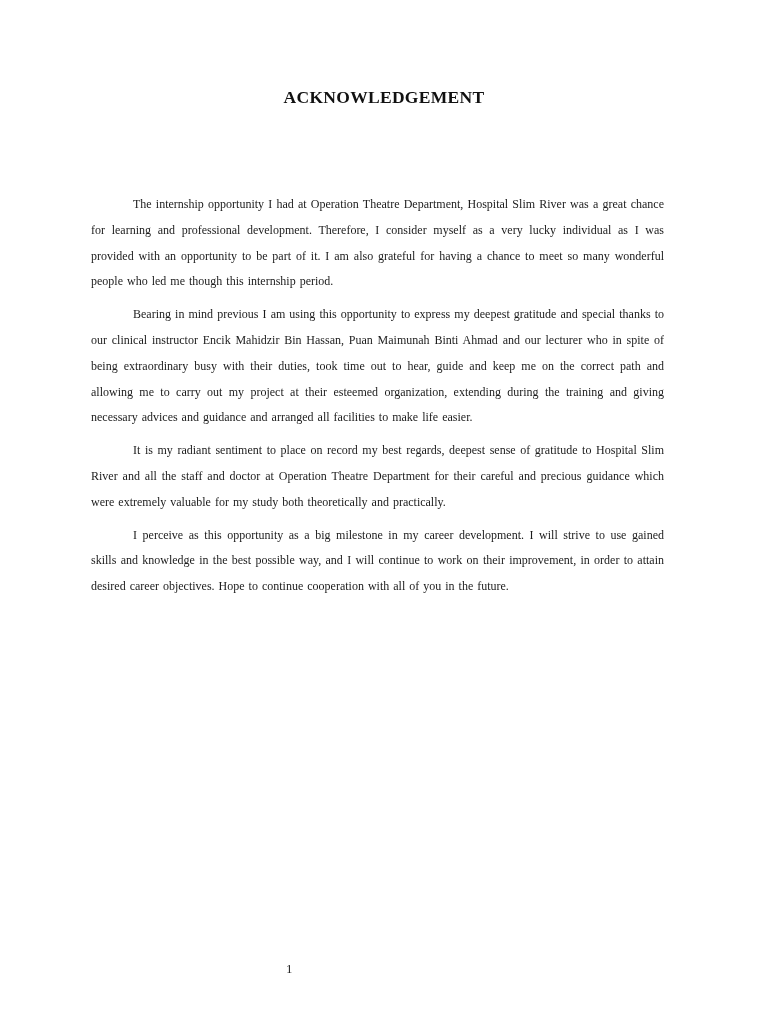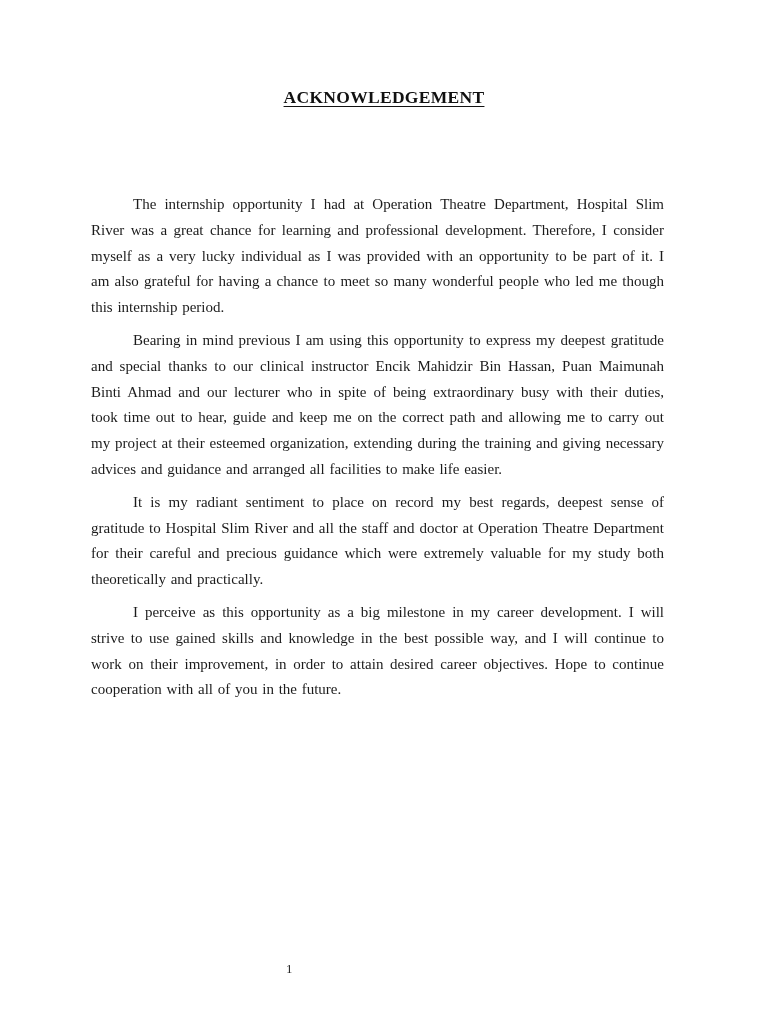--- a/index.html
+++ b/index.html
@@ -15,32 +15,31 @@
   }
   .doc-title {
     position: absolute;
     top: 87px;
     left: 0;
     width: 100%;
     text-align: center;
     font-size: 17.5px;
     font-weight: bold;
     letter-spacing: 0.3px;
-    text-decoration: underline;
     text-underline-offset: 3px;
     color: #111111;
   }
   .body-text {
     position: absolute;
     top: 192px;
     left: 91px;
     width: 585px;
   }
   .body-text p {
-    font-size: 15px;
+    font-size: 12px;
     line-height: 25.8px;
     text-align: justify;
     text-indent: 42px;
     margin: 0 12px 7px 0;
     color: #1b1b1b;
     word-spacing: 1px;
   }
   .page-number {
     position: absolute;
     top: 961px;

